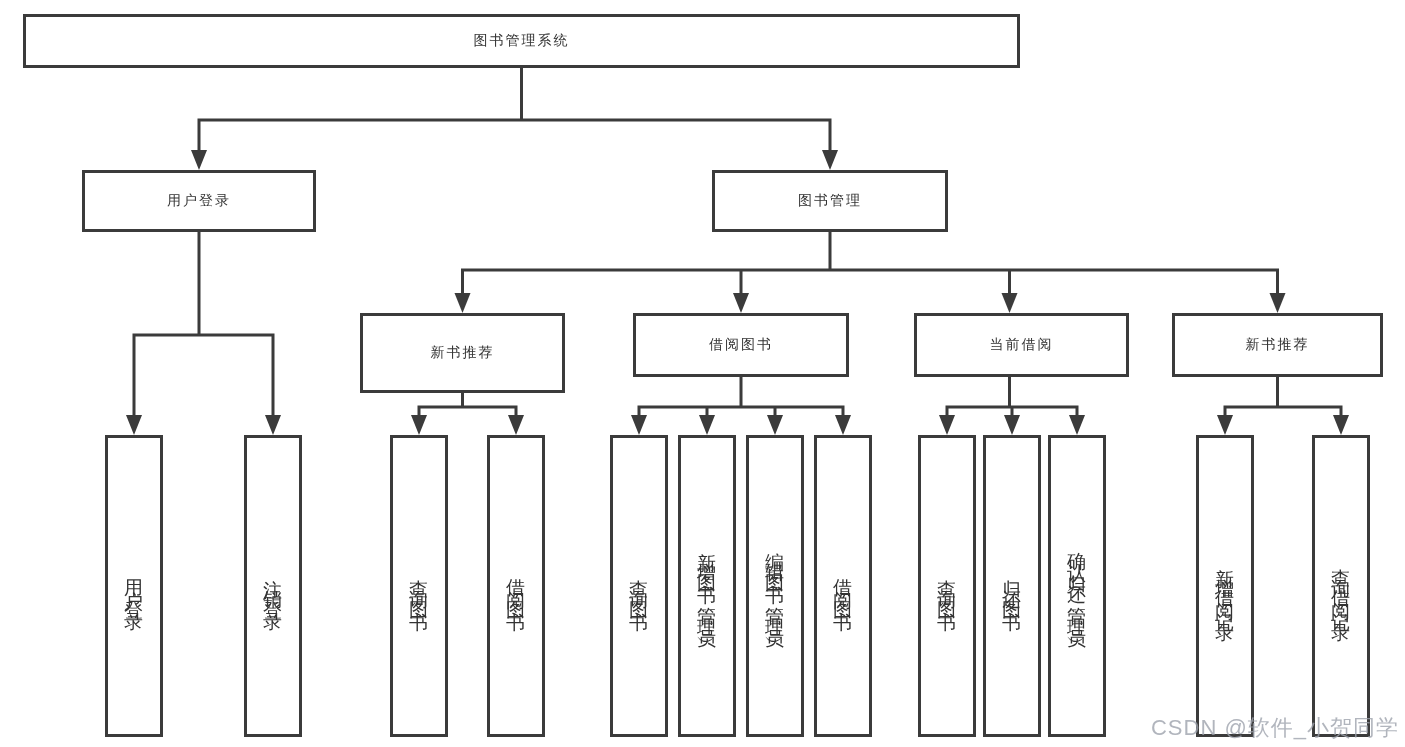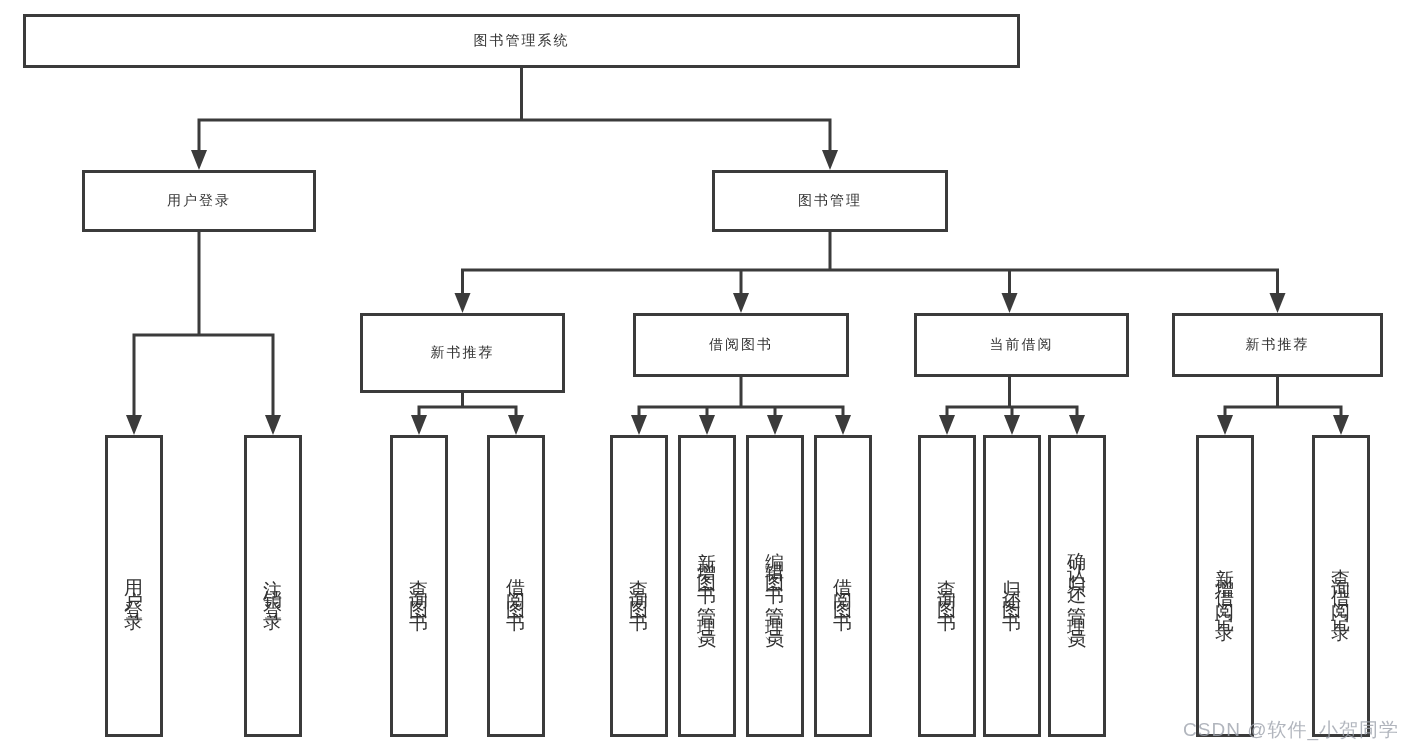--- a/index.html
+++ b/index.html
@@ -33,21 +33,21 @@
     writing-mode: vertical-rl;
     text-orientation: mixed;
     letter-spacing: 11px;
     line-height: 1;
     white-space: nowrap;
   }
   .watermark {
     position: absolute;
     right: 6px;
     bottom: 4px;
-    font-size: 19px;
+    font-size: 22px;
     letter-spacing: 1px;
     color: rgba(158, 163, 172, 0.8);
     z-index: 5;
     pointer-events: none;
   }
 </style>
 </head>
 <body>
 
 <div class="stage">

